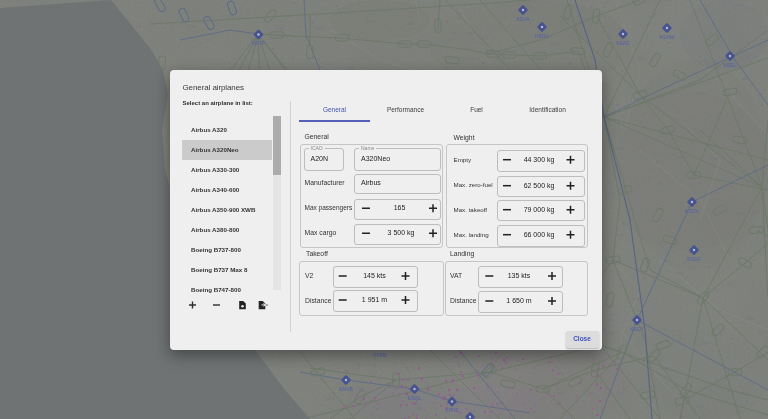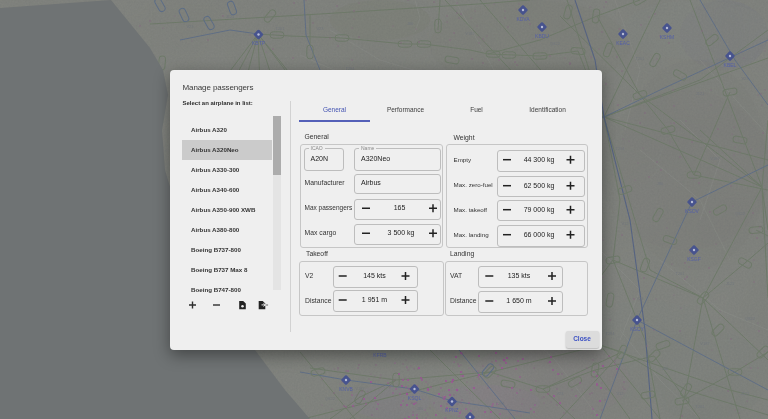--- a/index.html
+++ b/index.html
@@ -814,21 +814,21 @@
 <text x="420" y="410" font-family="Liberation Sans, sans-serif" font-size="4" fill="#70757c" text-anchor="middle" opacity=".9">J80</text>
 <text x="360" y="390" font-family="Liberation Sans, sans-serif" font-size="4" fill="#70757c" text-anchor="middle" opacity=".9">V187</text>
 <text x="330" y="400" font-family="Liberation Sans, sans-serif" font-size="4" fill="#70757c" text-anchor="middle" opacity=".9">Q822</text>
 <text x="390" y="345" font-family="Liberation Sans, sans-serif" font-size="4" fill="#70757c" text-anchor="middle" opacity=".9">V12</text>
 <text x="280" y="30" font-family="Liberation Sans, sans-serif" font-size="4" fill="#70757c" text-anchor="middle" opacity=".9">T201</text>
 <text x="230" y="18" font-family="Liberation Sans, sans-serif" font-size="4" fill="#70757c" text-anchor="middle" opacity=".9">J121</text>
 <text x="190" y="28" font-family="Liberation Sans, sans-serif" font-size="4" fill="#70757c" text-anchor="middle" opacity=".9">V23</text>
 <path d="M0,8 L111,0 L150,48 L163,70 L168,95 L162,130 L165,170 L180,220 L215,290 L255,350 L285,390 L310,419 L0,419 Z" fill="#6f7374"></path>
 </svg>
 <div id="dlg">
-<div class="abs" style="left:12.5px;top:12.5px;font-size:8px;color:#3a3a3a;letter-spacing:-.1px">Manage passengers</div>
+<div class="abs" style="left:12.5px;top:12.5px;font-size:8px;color:#3a3a3a;letter-spacing:-.1px">General airplanes</div>
 <div class="abs" style="left:12.5px;top:29.5px;font-size:6px;font-weight:bold;color:#2e2e2e">Select an airplane in list:</div>
 <div id="list">
 <div class="li" style="">Airbus A320</div>
 <div class="li" style="background:#cbcbcb;">Airbus A320Neo</div>
 <div class="li" style="">Airbus A330-300</div>
 <div class="li" style="">Airbus A340-600</div>
 <div class="li" style="">Airbus A350-900 XWB</div>
 <div class="li" style="">Airbus A380-800</div>
 <div class="li" style="">Boeing B737-800</div>
 <div class="li" style="">Boeing B737 Max 8</div>

